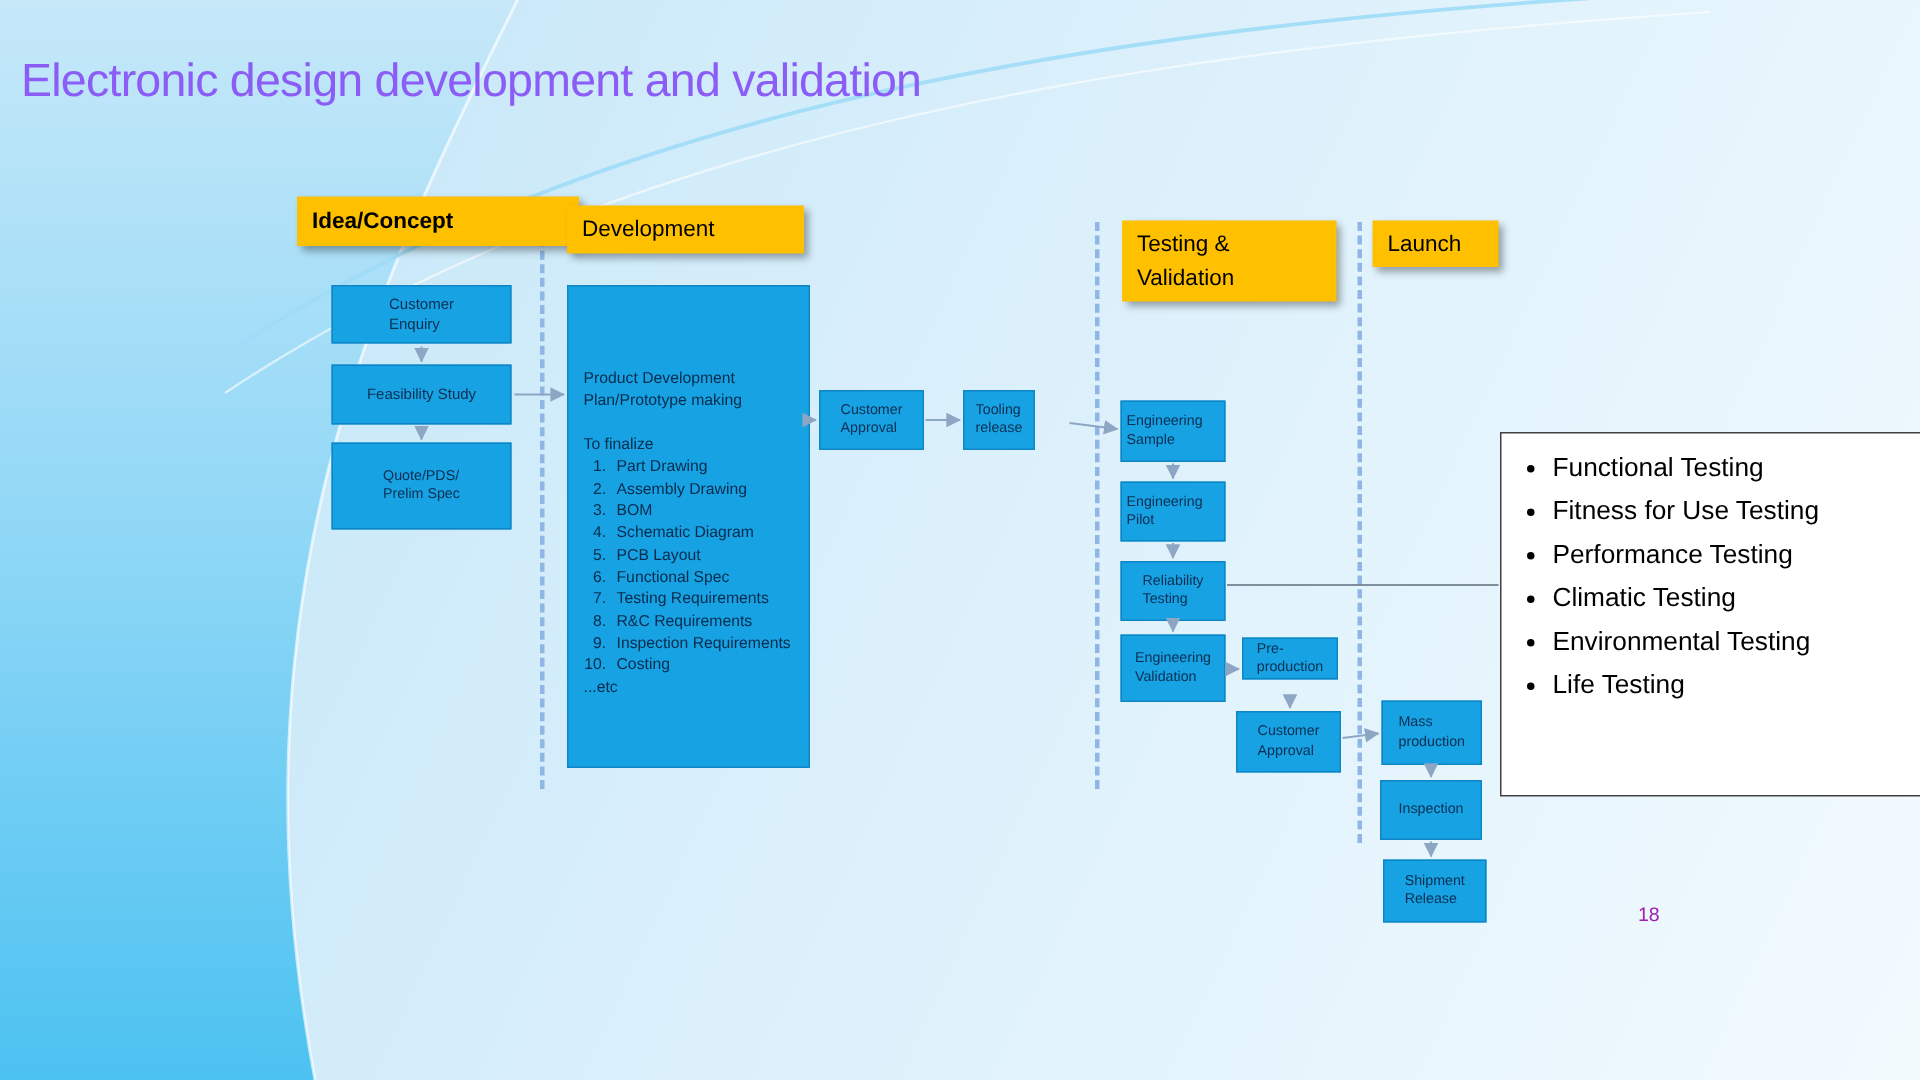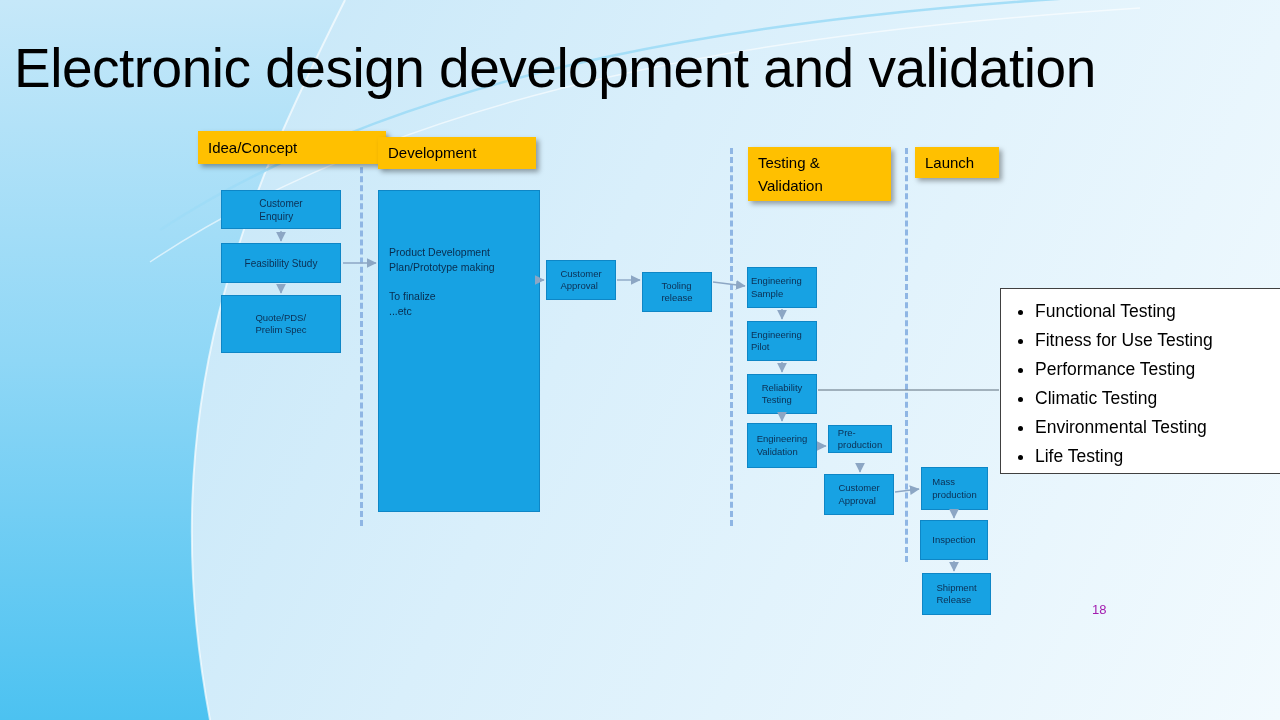--- a/index.html
+++ b/index.html
@@ -4,31 +4,31 @@
 <style>
   html,body{margin:0;padding:0;}
   body{
     width:1280px;height:720px;overflow:hidden;position:relative;
     font-family:"Liberation Sans", sans-serif;
     background:linear-gradient(115deg,#bfe4f7 0%,#d9effb 45%,#f2fafe 100%);
   }
   .bg-svg{position:absolute;left:0;top:0;width:1280px;height:720px;pointer-events:none;}
   .title{
     position:absolute;left:14px;top:36px;margin:0;
-    font-size:55px;font-weight:400;color:#000000;letter-spacing:-0.5px;
+    font-size:31px;font-weight:400;color:#8b5cf6;letter-spacing:-0.5px;
   }
   
   .phase{
     position:absolute;box-sizing:border-box;
     background:var(--phase-fill,#FFC000);color:#000;
     font-size:15px;display:flex;align-items:center;
     padding:2px 10px;white-space:pre-line;line-height:1.55;
     box-shadow:3px 3px 5px rgba(0,0,0,0.35);
   }
-  .p-idea{left:198px;top:131px;width:188px;height:33px;}
+  .p-idea{left:198px;top:131px;width:188px;height:33px;font-weight:bold;}
   .p-dev{left:378px;top:137px;width:158px;height:32px;}
   .p-test{left:748px;top:147px;width:143px;height:54px;}
   .p-launch{left:915px;top:147px;width:84px;height:31px;}
   
   .sep{position:absolute;width:0;border-left:3px dashed var(--separator,#8FB6E4);}
   .sep1{left:360px;top:140px;height:386px;}
   .sep2{left:730px;top:148px;height:378px;}
   .sep3{left:905px;top:148px;height:414px;}
   
   .node{
@@ -36,21 +36,21 @@
     background:var(--node-fill,#17A2E3);border:1px solid #0E86C6;
     color:var(--node-text,#0C2F53);
     font-size:9.5px;line-height:1.3;text-align:left;
     display:flex;align-items:center;justify-content:center;
     white-space:pre-line;padding:2px 3px;
   }
   .n-enquiry{left:221px;top:190px;width:120px;height:39px;font-size:10px;}
   .n-feas{left:221px;top:243px;width:120px;height:40px;font-size:10px;}
   .n-quote{left:221px;top:295px;width:120px;height:58px;}
   .n-appr1{left:546px;top:260px;width:70px;height:40px;}
-  .n-tool{left:642px;top:272px;width:70px;height:40px;}
+  .n-tool{left:642px;top:260px;width:48px;height:40px;}
   .n-sample{left:747px;top:267px;width:70px;height:41px;}
   .n-pilot{left:747px;top:321px;width:70px;height:40px;}
   .n-rel{left:747px;top:374px;width:70px;height:40px;}
   .n-val{left:747px;top:423px;width:70px;height:45px;}
   .n-preprod{left:828px;top:425px;width:64px;height:28px;}
   .n-appr2{left:824px;top:474px;width:70px;height:41px;}
   .n-mass{left:921px;top:467px;width:67px;height:43px;}
   .n-insp{left:920px;top:520px;width:68px;height:40px;}
   .n-ship{left:922px;top:573px;width:69px;height:42px;}
   
@@ -59,21 +59,21 @@
     box-sizing:border-box;background:var(--node-fill,#17A2E3);
     border:1px solid #0E86C6;color:#082C4E;
     font-size:10.5px;line-height:1.4;padding:10px 6px 24px 10px;
   }
   .devbox .intro{white-space:pre-line;margin-top:44px;}
   .devbox .finalize{margin-top:15px;}
   .devbox ol{margin:0;padding-left:18px;}
   .devbox li{padding-left:4px;}
   
   .panel{
-    position:absolute;left:1000px;top:288px;width:281px;height:186px;
+    position:absolute;left:1000px;top:288px;width:281px;height:243px;
     box-sizing:border-box;background:#fff;border:1px solid #404040;
     padding:8px 4px 4px 12px;
   }
   .panel ul{margin:0;padding-left:22px;}
   .panel li{font-size:17.5px;line-height:29px;color:#000;}
   .pagenum{position:absolute;left:1092px;top:602px;font-size:13px;color:#a21caf;}
   .connectors{position:absolute;left:0;top:0;width:1280px;height:720px;pointer-events:none;}
 </style>
 </head>
 <body>
@@ -107,20 +107,32 @@
 <div class="node n-enquiry">Customer
 Enquiry</div>
 <div class="node n-feas">Feasibility Study</div>
 <div class="node n-quote">Quote/PDS/
 Prelim Spec</div>
 
 <div class="devbox">
   <div class="intro">Product Development
 Plan/Prototype making</div>
   <div class="finalize">To finalize</div>
+  <ol>
+    <li>Part Drawing</li>
+    <li>Assembly Drawing</li>
+    <li>BOM</li>
+    <li>Schematic Diagram</li>
+    <li>PCB Layout</li>
+    <li>Functional Spec</li>
+    <li>Testing Requirements</li>
+    <li>R&amp;C Requirements</li>
+    <li>Inspection Requirements</li>
+    <li>Costing</li>
+  </ol>
   <div class="etc">...etc</div>
 </div>
 
 <div class="node n-appr1">Customer
 Approval</div>
 <div class="node n-tool">Tooling
 release</div>
 
 <div class="node n-sample">Engineering Sample</div>
 <div class="node n-pilot">Engineering Pilot</div>

